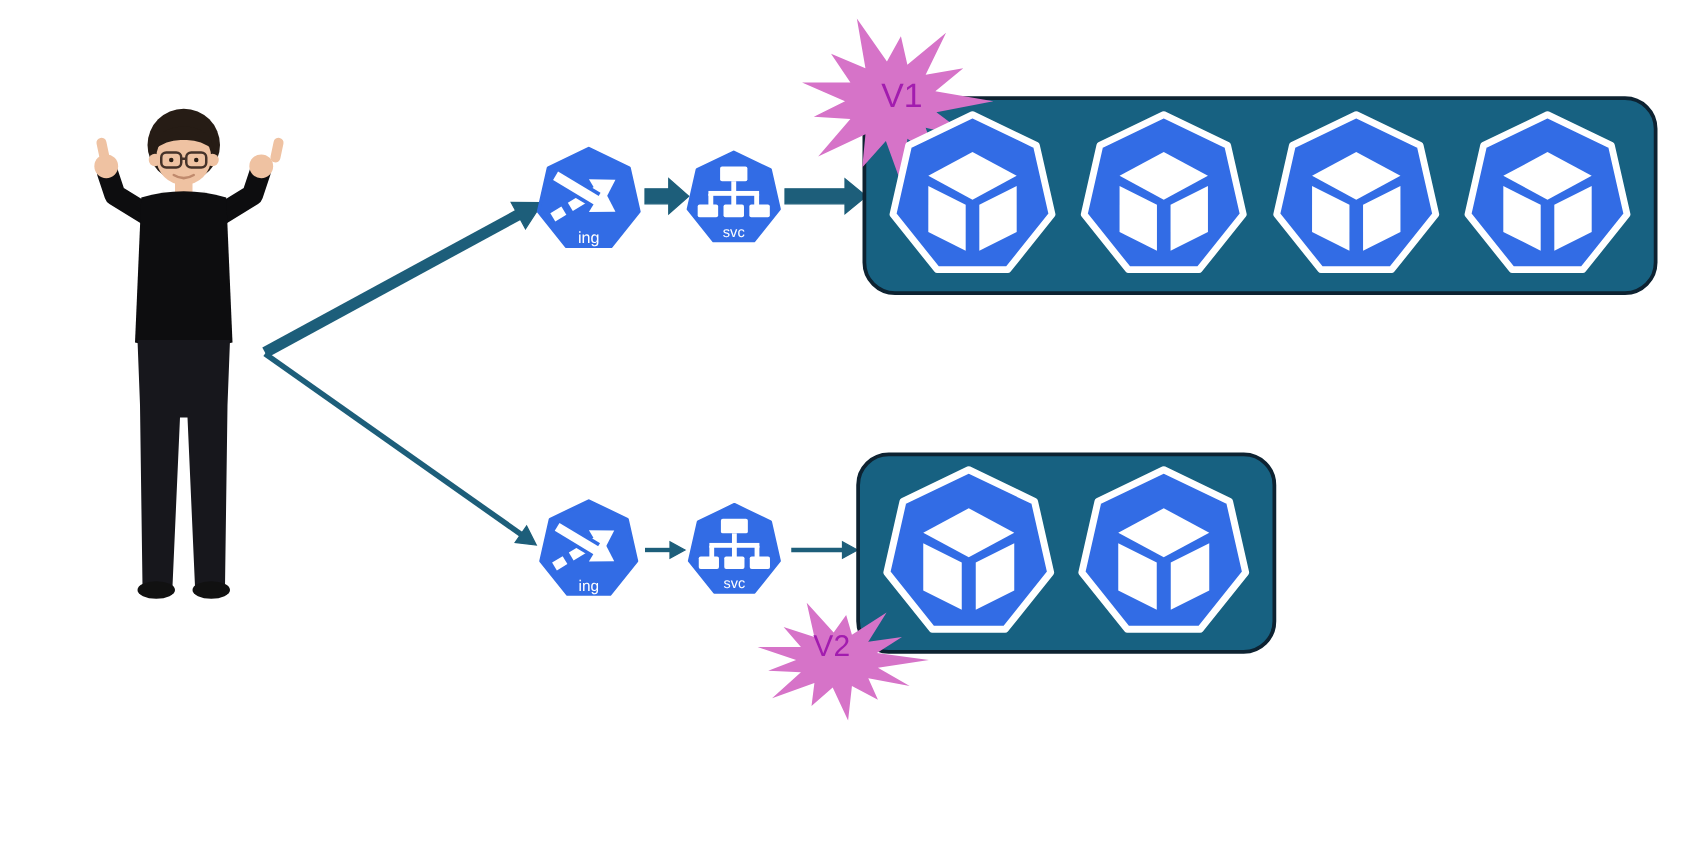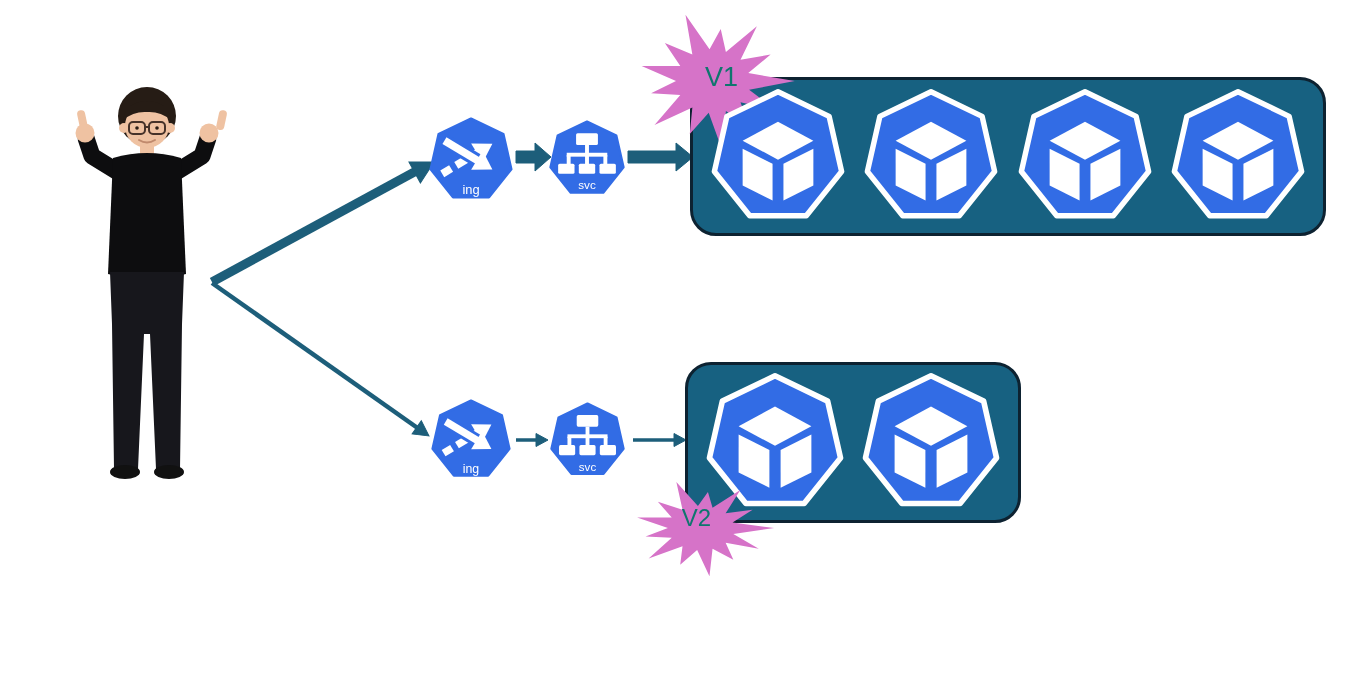--- a/index.html
+++ b/index.html
@@ -6,21 +6,21 @@
   .canvas{position:relative;width:1363px;height:693px;background:#ffffff;overflow:hidden;
           font-family:"Liberation Sans",sans-serif;}
   .abs{position:absolute;}
   .deploy-box{position:absolute;background:#176181;border:3px solid #0d2231;border-radius:26px;
               display:flex;justify-content:space-evenly;align-items:center;box-sizing:border-box;}
   .pod{position:relative;z-index:2;display:block;}
   .pod-v1{width:136px;height:136px;}
   .pod-v2{width:140px;height:140px;}
   .badge{position:absolute;}
   .badge > svg{position:absolute;left:0;top:0;width:100%;height:100%;}
-  .badge-text{position:absolute;transform:translate(-50%,-50%);color:#0f766e;line-height:1;}
+  .badge-text{position:absolute;transform:translate(-50%,-50%);color:#a21caf;line-height:1;}
   .badge-text-v1{font-size:27px;}
   .badge-text-v2{font-size:24px;}
   .icon-label{font-family:"Liberation Sans",sans-serif;font-size:15px;fill:#ffffff;text-anchor:middle;}
   svg{overflow:visible;}
 </style>
 </head>
 <body>
 
 <div class="canvas">
 
@@ -159,20 +159,20 @@
 
   <div class="deploy-box" style="left:685px;top:362px;width:336px;height:161px">
     <svg class="pod pod-v2" viewBox="0 0 100 100">
         <use href="#pod-def"></use>
       </svg>
     <svg class="pod pod-v2" viewBox="0 0 100 100">
         <use href="#pod-def"></use>
       </svg>
   </div>
 
-  <div class="badge" style="left:624px;top:476px;width:154px;height:104px;z-index:3">
+  <div class="badge" style="left:593px;top:476px;width:154px;height:104px;z-index:3">
     <svg viewBox="0 0 200 170" preserveAspectRatio="none">
       <use href="#burst"></use>
     </svg>
     <span class="badge-text badge-text-v2" style="left:47%;top:40%">V2</span>
   </div>
 
 </div>
 
 </body></html>

